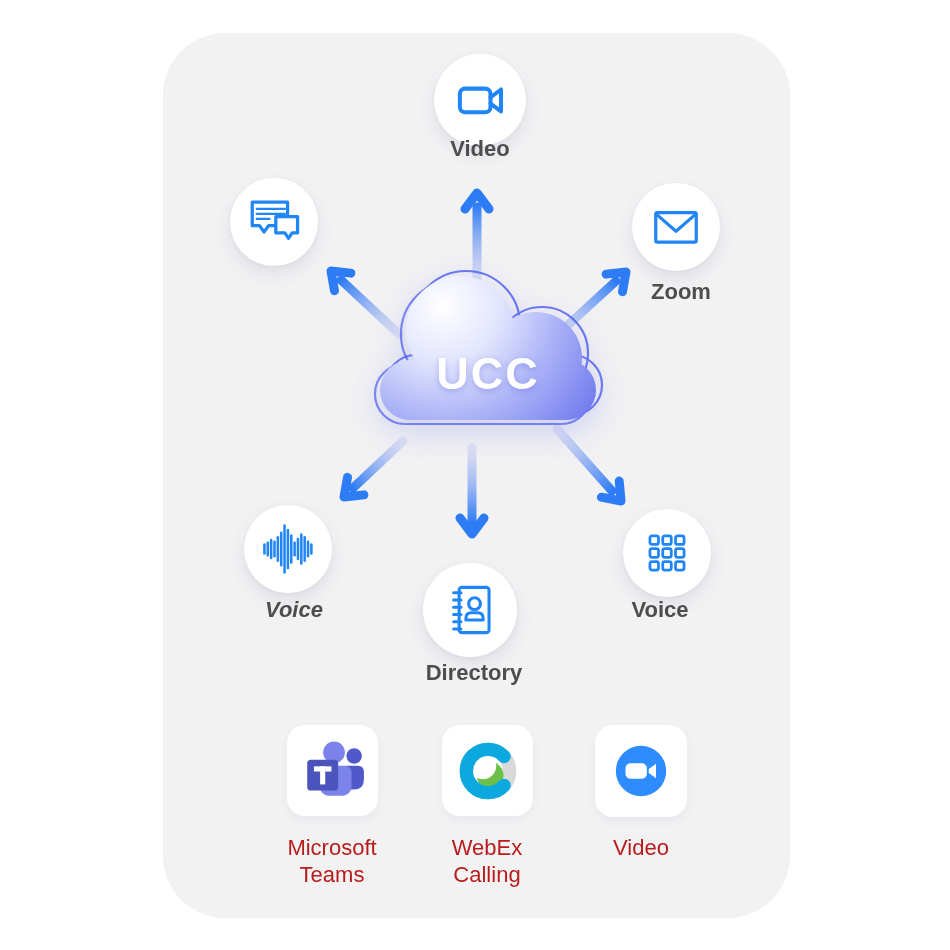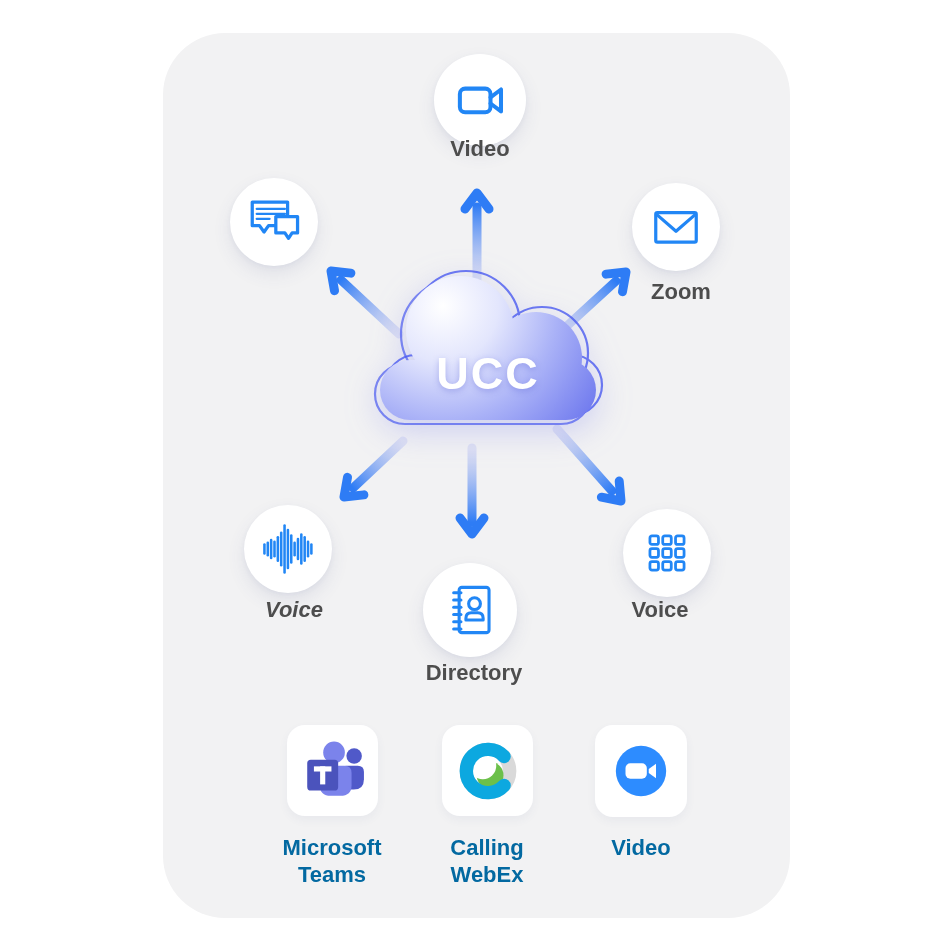--- a/index.html
+++ b/index.html
@@ -28,21 +28,21 @@
     font-size:45px;font-weight:700;color:#ffffff;letter-spacing:2px;
     text-shadow:0 2px 6px rgba(80,90,210,0.35);
   }
   .app-card{
     position:absolute;width:91px;height:91px;background:#ffffff;border-radius:18px;
     display:flex;align-items:center;justify-content:center;
     box-shadow:0 4px 10px rgba(70,80,140,0.06);
   }
   .app-label{
     position:absolute;width:190px;text-align:center;
-    font-size:22px;font-weight:700;color:#0369a1;line-height:27px;
+    font-size:22px;font-weight:400;color:#b91c1c;line-height:27px;
   }
   .app-label span{display:block;}
 </style>
 </head>
 <body>
 
 <div class="stage">
 
   <div class="bg-card"></div>
 
@@ -247,22 +247,22 @@
 
   <div class="app-card" style="left:442px;top:725px;">
     <svg width="66" height="66" viewBox="0 0 64 64">
       <circle cx="32" cy="32" r="21" fill="none" stroke="#D9D9D9" stroke-width="13"></circle>
       <circle cx="34" cy="36" r="13" fill="#6CC04A"></circle>
       <circle cx="27" cy="27" r="13" fill="#ffffff"></circle>
       <path d="M47.6 17.95 A21 21 0 1 0 47.6 46.05" fill="none" stroke="#0CA8E0" stroke-width="13" stroke-linecap="round"></path>
     </svg>
   </div>
   <div class="app-label" style="left:392px;top:834px;">
+    <span>WebEx</span>
     <span>Calling</span>
-    <span>WebEx</span>
   </div>
 
   <div class="app-card" style="left:595px;top:725px;width:92px;height:92px;">
     <svg width="62" height="62" viewBox="0 0 64 64">
       <circle cx="32" cy="32" r="26" fill="#2D8CFF"></circle>
       <rect x="16" y="24" width="22" height="16" rx="5" fill="#ffffff"></rect>
       <path d="M40 30 L47.5 24.5 V39.5 L40 34 Z" fill="#ffffff"></path>
     </svg>
   </div>
   <div class="app-label" style="left:546px;top:834px;">

